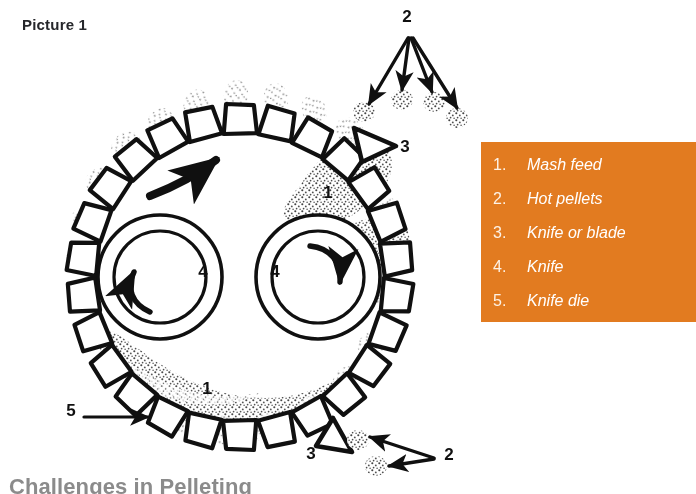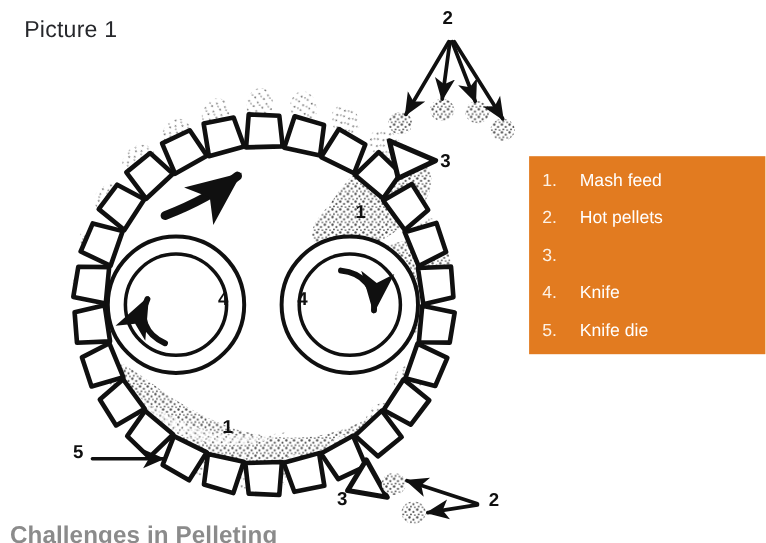--- a/index.html
+++ b/index.html
@@ -12,22 +12,22 @@
     height: 494px;
     position: relative;
     overflow: hidden;
     font-family: "Liberation Sans", sans-serif;
     background: #ffffff;
   }
   #page-title {
     position: absolute;
     left: 22px;
     top: 16px;
-    font-size: 21px;
-    font-weight: normal;
+    font-size: 15px;
+    font-weight: bold;
     color: #26272b;
     letter-spacing: 0.2px;
     white-space: nowrap;
   }
   #caption {
     position: absolute;
     left: 9px;
     top: 474px;
     font-size: 22px;
     font-weight: bold;
@@ -54,20 +54,21 @@
   .legend-num {
     width: 34px;
     font-size: 16px;
     color: #fdf2e6;
     flex: 0 0 34px;
   }
   .legend-label {
     font-size: 16px;
     color: #ffffff;
     white-space: nowrap;
+    font-style: italic;
   }
   #diagram {
     position: absolute;
     left: 0;
     top: 0;
     width: 696px;
     height: 494px;
   }
   .dgm-text {
     font-family: "Liberation Sans", sans-serif;
@@ -246,20 +247,21 @@
       <div class="legend-row">
         <span class="legend-num">1.</span>
         <span class="legend-label">Mash feed</span>
       </div>
       <div class="legend-row">
         <span class="legend-num">2.</span>
         <span class="legend-label">Hot pellets</span>
       </div>
       <div class="legend-row">
         <span class="legend-num">3.</span>
+        <span class="legend-label">Knife or blade</span>
       </div>
       <div class="legend-row">
         <span class="legend-num">4.</span>
         <span class="legend-label">Knife</span>
       </div>
       <div class="legend-row">
         <span class="legend-num">5.</span>
         <span class="legend-label">Knife die</span>
       </div>
     </div>

